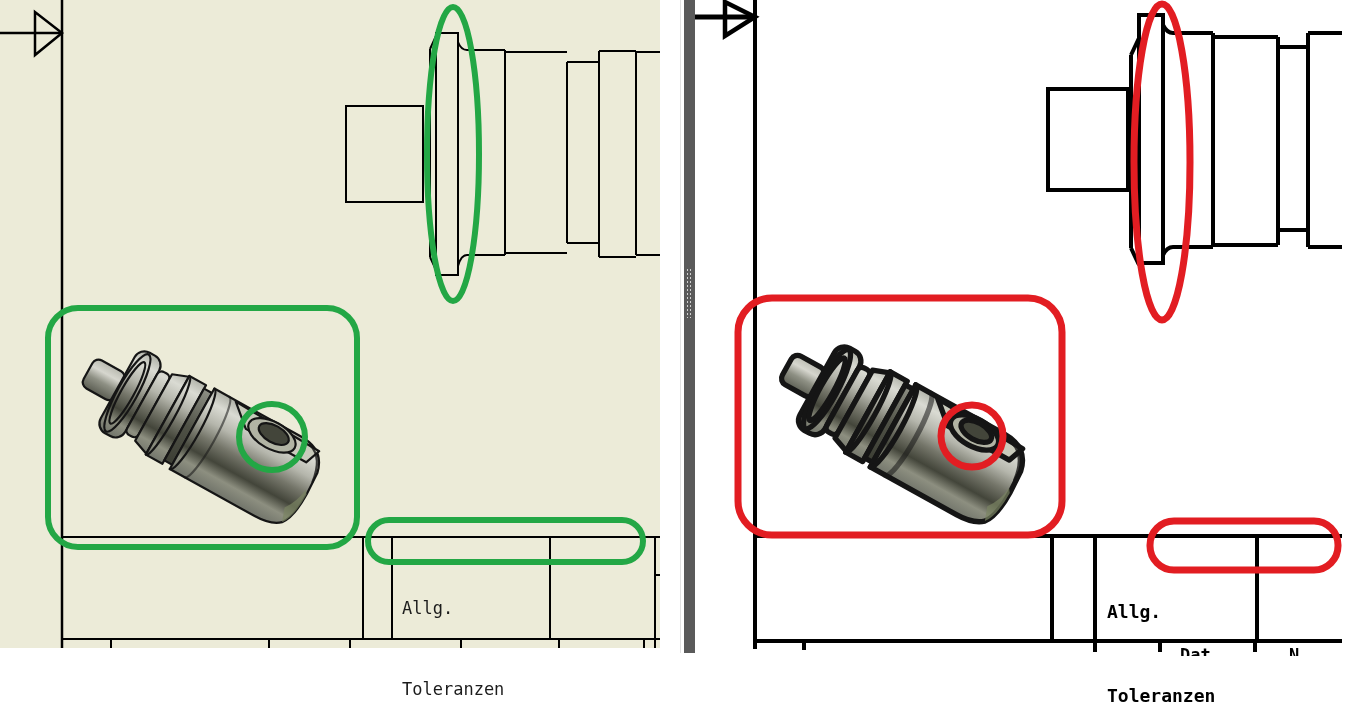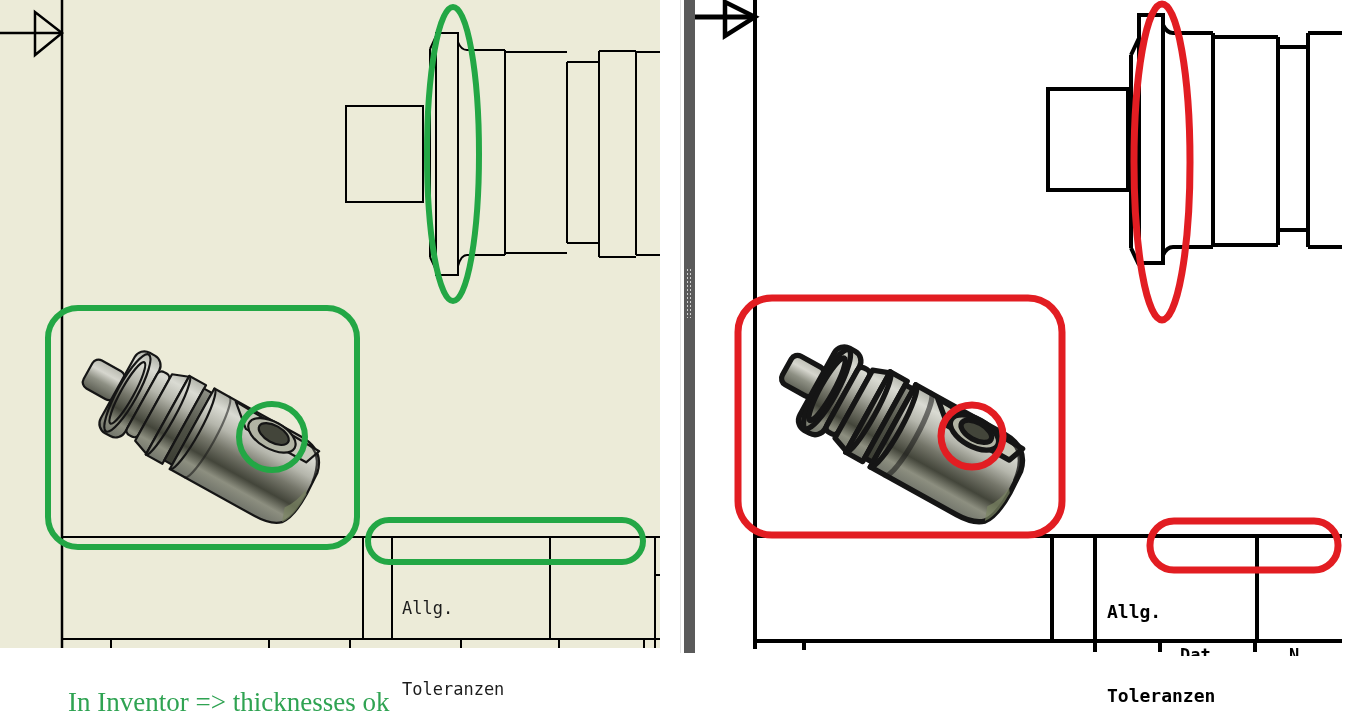--- a/index.html
+++ b/index.html
@@ -156,15 +156,14 @@
 
   <div class="tb-text tb-text-right">
     <div>Allg.</div>
     <div>Toleranzen</div>
     
   </div>
 
   <div class="frag frag-1">Dat</div>
   <div class="frag frag-2">N</div>
 
-  <div class="caption caption-left">In Inventor =&gt; thicknesses ok</div>
 
 </div>
 
 </body></html>

